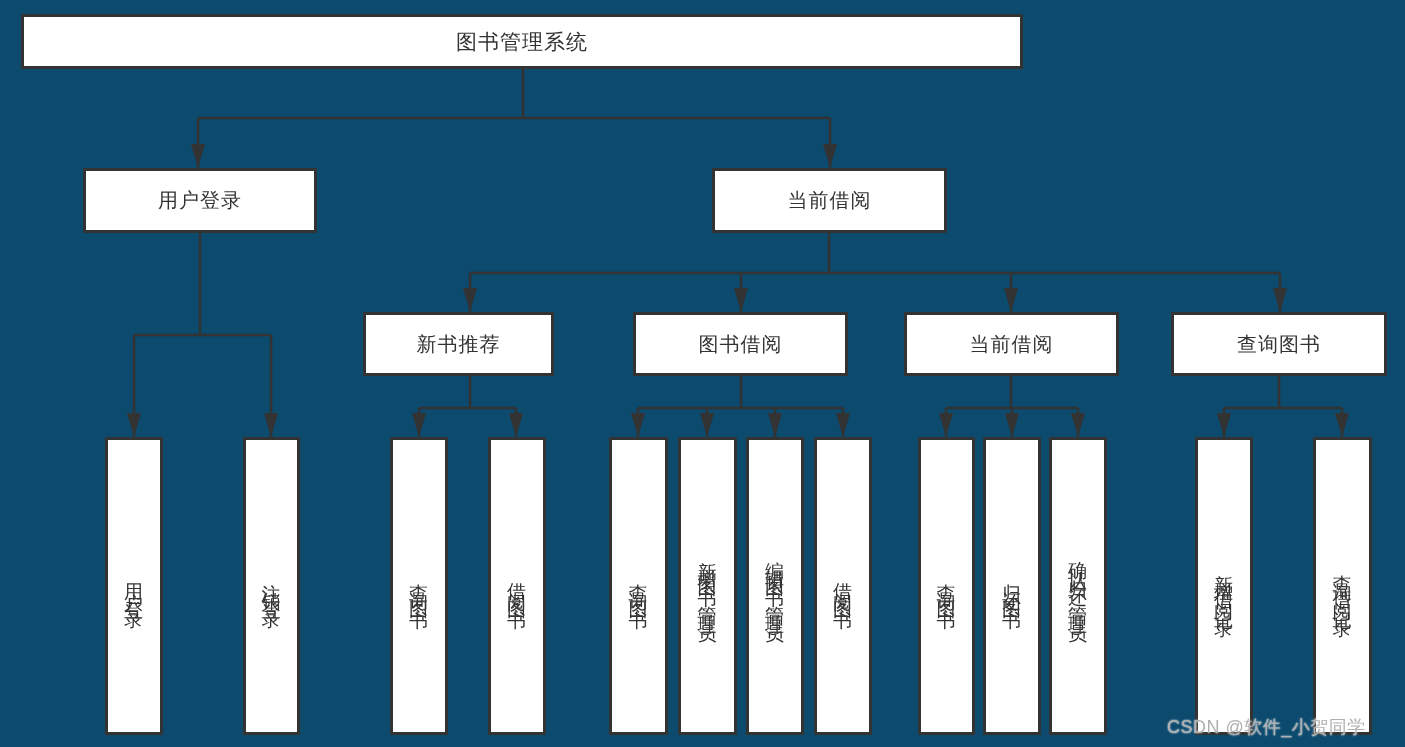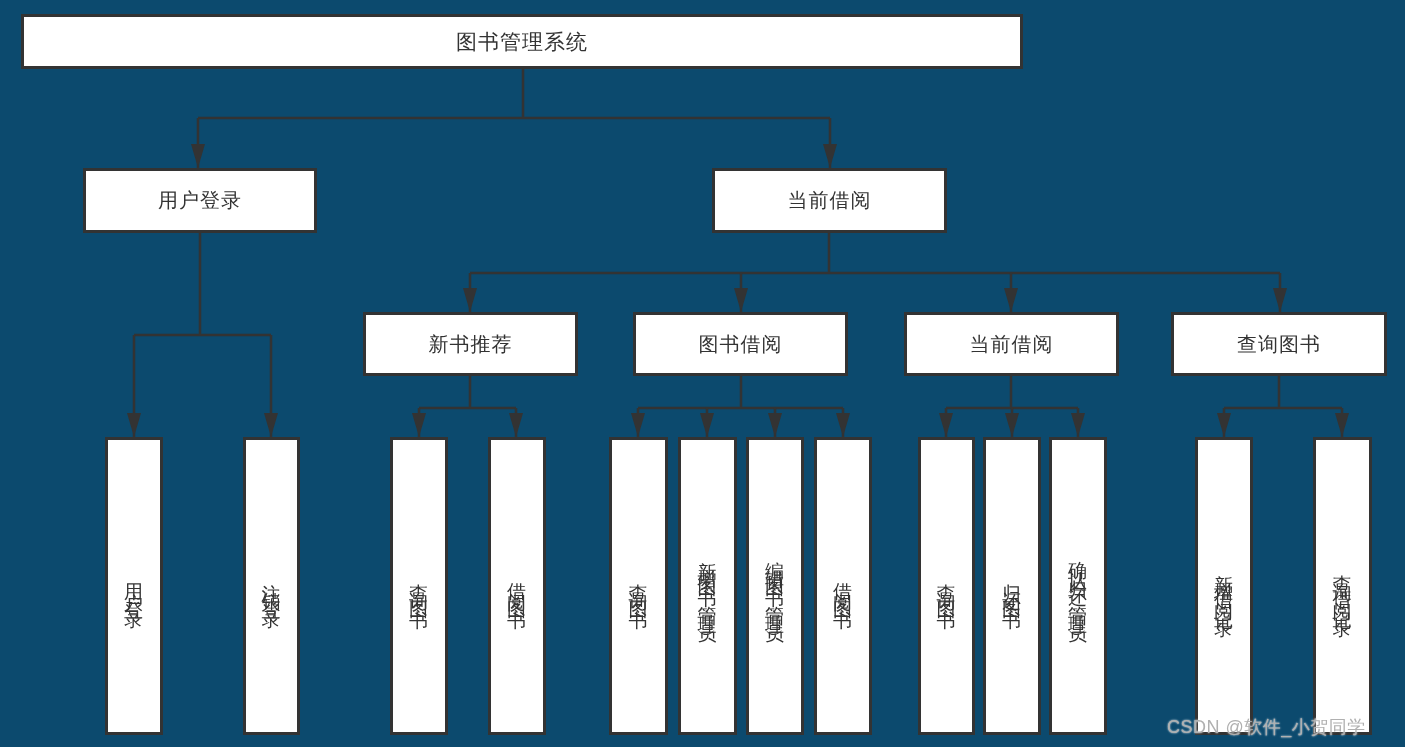--- a/index.html
+++ b/index.html
@@ -104,21 +104,21 @@
       <path d="M1224,408 V437" marker-end="url(#arrow)"></path>
       <path d="M1342,408 V437" marker-end="url(#arrow)"></path>
     </g>
   </svg>
 
   <div class="node root-box" style="left:21px; top:14px; width:1002px; height:55px;">图书管理系统</div>
 
   <div class="node branch" style="left:83px; top:168px; width:234px; height:65px;">用户登录</div>
   <div class="node branch" style="left:712px; top:168px; width:235px; height:65px;">当前借阅</div>
 
-  <div class="node branch" style="left:363px; top:312px; width:215px; height:64px;">新书推荐</div>
+  <div class="node branch" style="left:363px; top:312px; width:191px; height:64px;">新书推荐</div>
   <div class="node branch" style="left:904px; top:312px; width:215px; height:64px;">当前借阅</div>
   <div class="node branch" style="left:633px; top:312px; width:215px; height:64px;">图书借阅</div>
   <div class="node branch" style="left:1171px; top:312px; width:216px; height:64px;">查询图书</div>
 
   <div class="node leaf" style="left:105px; top:437px; width:58px; height:298px;">用户登录</div>
   <div class="node leaf" style="left:243px; top:437px; width:57px; height:298px;">注销登录</div>
 
   <div class="node leaf" style="left:390px; top:437px; width:58px; height:298px;">查询图书</div>
   <div class="node leaf" style="left:488px; top:437px; width:58px; height:298px;">借阅图书</div>
 

